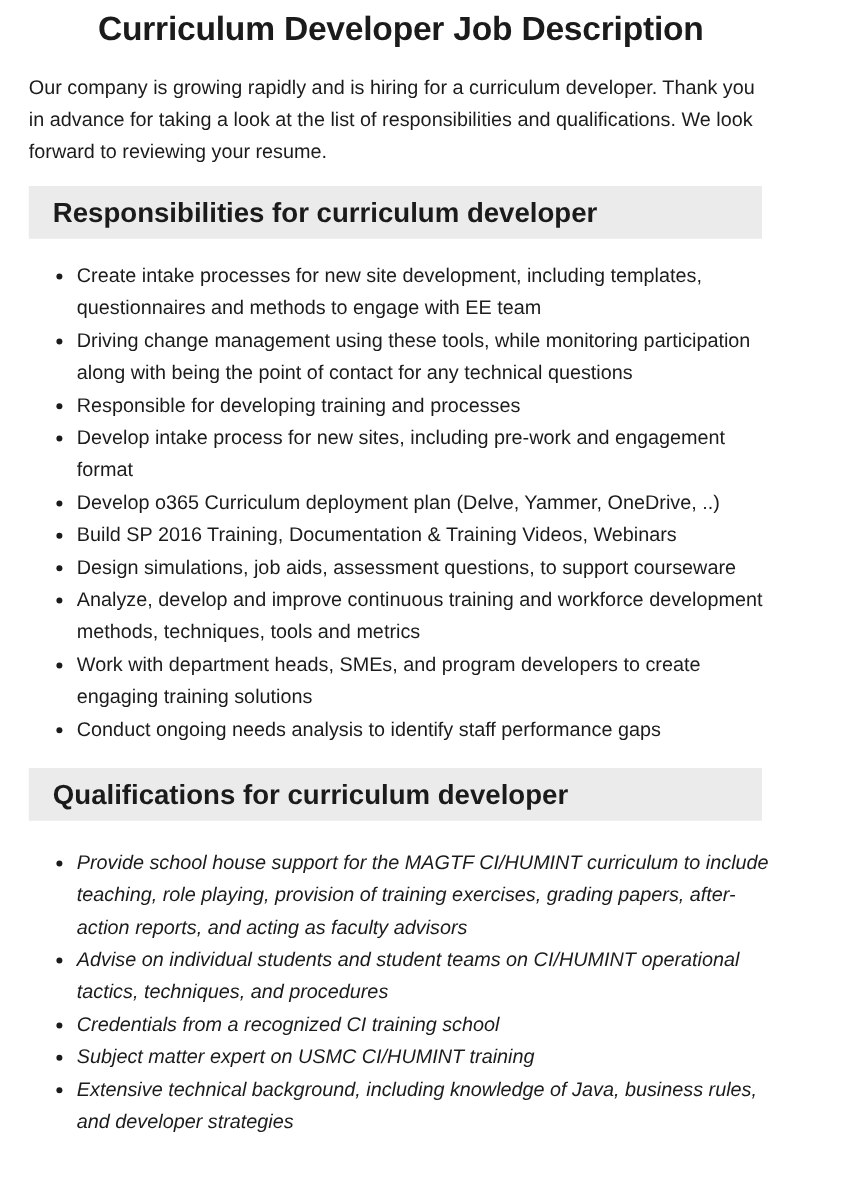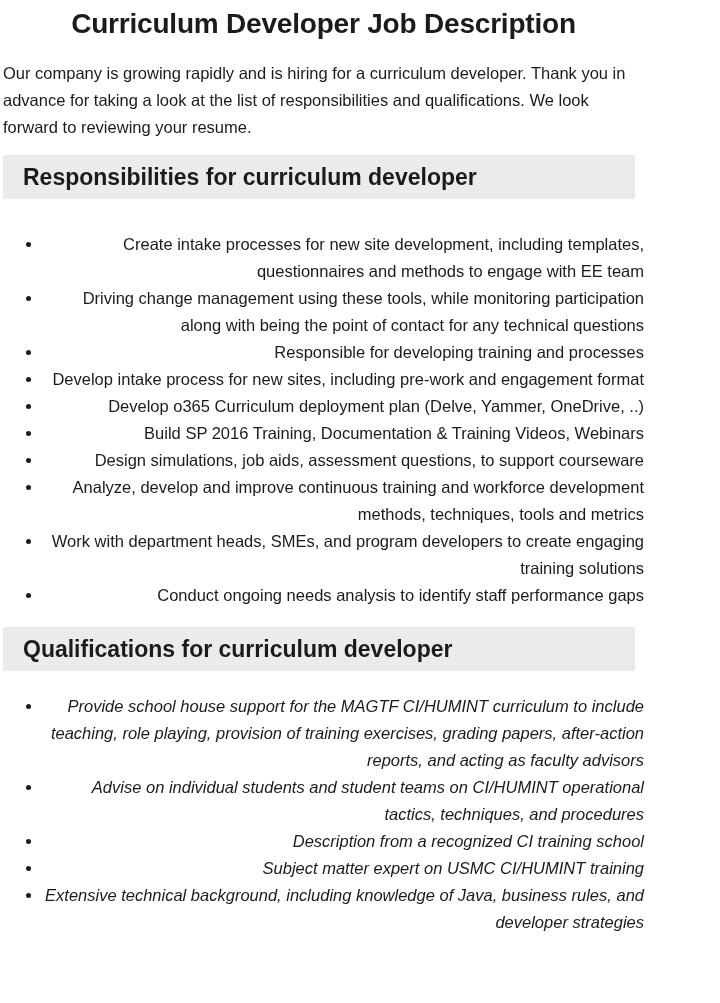--- a/index.html
+++ b/index.html
@@ -8,21 +8,21 @@
     background: #ffffff;
   }
   body {
     width: 720px;
     min-height: 1003px;
     font-family: "Liberation Sans", sans-serif;
     color: var(--text-color, #1b1b1b);
     -webkit-font-smoothing: antialiased;
   }
   .doc {
-    padding: 0 16px 20px 3px;
+    padding: 0 16px 20px 24px;
     box-sizing: border-box;
     width: 660px;
   }
   .page-title {
     font-size: 28px;
     line-height: 44px;
     font-weight: 700;
     text-align: center;
     margin: 2px 0 0 0;
     letter-spacing: -0.2px;
@@ -40,25 +40,24 @@
     height: 44px;
     margin: 14px 9px 0 0;
     padding: 0 0 0 20px;
     box-sizing: border-box;
   }
   .section-heading.second {
     margin-top: 18px;
   }
   .bullet-list {
     list-style: none;
-    margin: 32px 0 0 0;
+    margin: 18px 0 0 0;
     padding: 0 0 0 40px;
     font-size: 16.5px;
     line-height: 27px;
-    text-align: right;
   }
   .bullet-list.second {
     margin-top: 22px;
     font-style: italic;
   }
   .bullet-list li {
     position: relative;
   }
   .bullet-list li::before {
     content: "";
@@ -94,19 +93,19 @@
       <li>Work with department heads, SMEs, and program developers to create engaging training solutions</li>
       <li>Conduct ongoing needs analysis to identify staff performance gaps</li>
     </ul>
   </section>
 
   <section>
     <h2 class="section-heading second">Qualifications for curriculum developer</h2>
     <ul class="bullet-list second">
       <li>Provide school house support for the MAGTF CI/HUMINT curriculum to include teaching, role playing, provision of training exercises, grading papers, after-action reports, and acting as faculty advisors</li>
       <li>Advise on individual students and student teams on CI/HUMINT operational tactics, techniques, and procedures</li>
-      <li>Description from a recognized CI training school</li>
+      <li>Credentials from a recognized CI training school</li>
       <li>Subject matter expert on USMC CI/HUMINT training</li>
       <li>Extensive technical background, including knowledge of Java, business rules, and developer strategies</li>
     </ul>
   </section>
 
 </main>
 
 </body></html>

